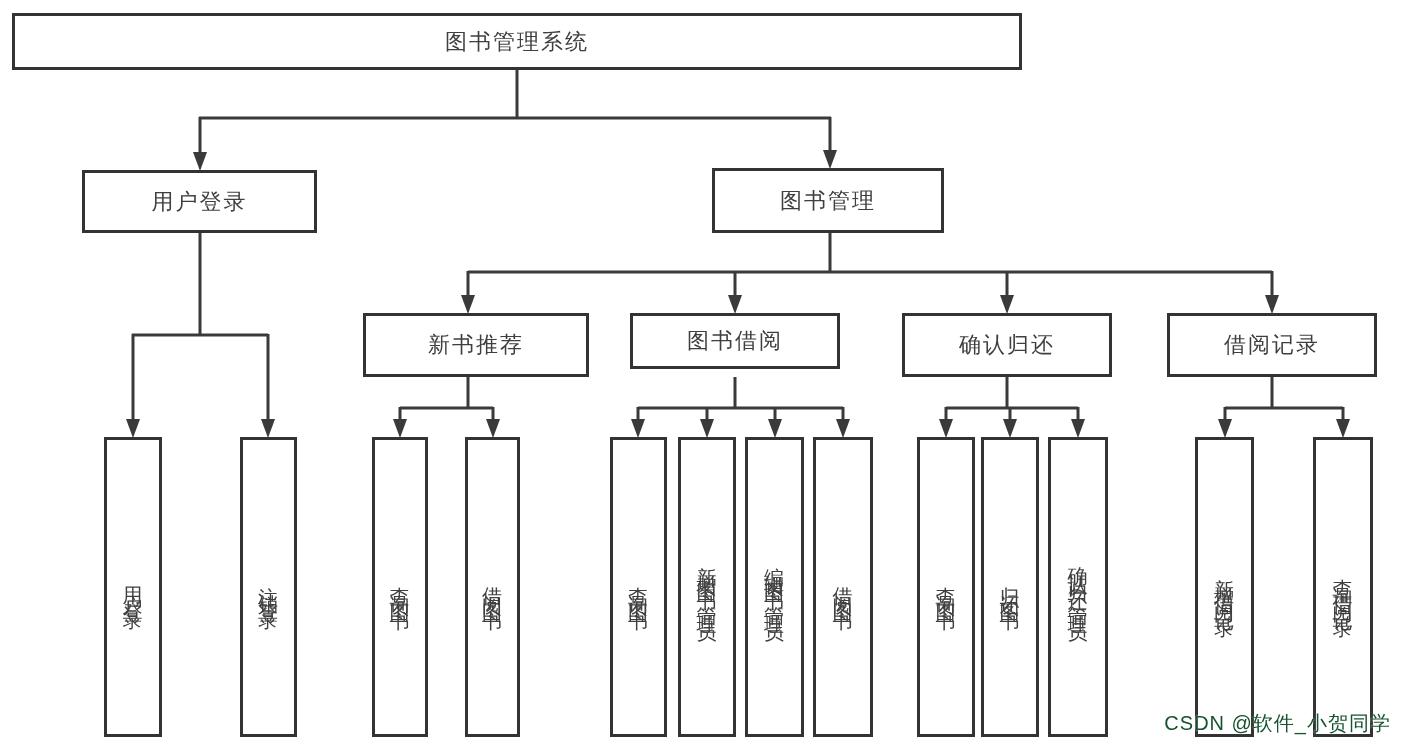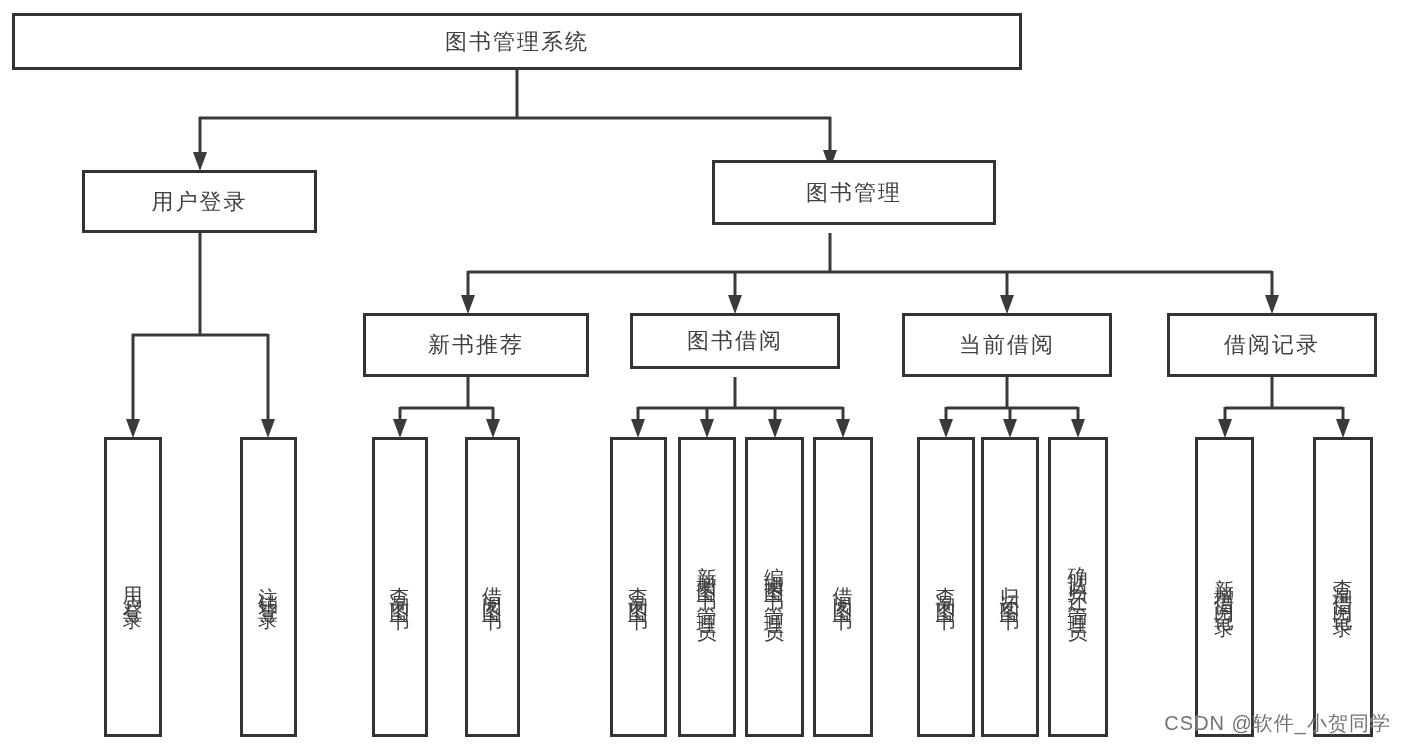--- a/index.html
+++ b/index.html
@@ -49,21 +49,21 @@
     letter-spacing: 8px;
     line-height: 1.1;
     color: #3f3f3f;
   }
   .watermark {
     position: absolute;
     right: 14px;
     top: 710px;
     z-index: 5;
     font-size: 20px;
-    color: #737373;
+    color: #14532d;
     text-shadow: 0 0 2px #ffffff;
     letter-spacing: 1px;
     white-space: nowrap;
   }
 </style>
 </head>
 <body>
 
 <div class="canvas">
 
@@ -117,32 +117,32 @@
     </g>
   </svg>
 
   <div class="node" style="left:12px;top:13px;width:1010px;height:57px">
     <span class="h-label">图书管理系统</span>
   </div>
 
   <div class="node" style="left:82px;top:170px;width:235px;height:63px">
     <span class="h-label">用户登录</span>
   </div>
-  <div class="node" style="left:712px;top:160px;width:284px;height:65px">
+  <div class="node" style="left:712px;top:168px;width:232px;height:65px">
     <span class="h-label">图书管理</span>
   </div>
 
   <div class="node" style="left:363px;top:313px;width:226px;height:64px">
     <span class="h-label">新书推荐</span>
   </div>
   <div class="node" style="left:630px;top:313px;width:210px;height:56px">
     <span class="h-label">图书借阅</span>
   </div>
   <div class="node" style="left:902px;top:313px;width:210px;height:64px">
-    <span class="h-label">当前借阅</span>
+    <span class="h-label">确认归还</span>
   </div>
   <div class="node" style="left:1167px;top:313px;width:210px;height:64px">
     <span class="h-label">借阅记录</span>
   </div>
 
   <div class="node leaf" style="left:104px;top:437px;width:58px;height:300px">
     <span class="v-label">用户登录</span>
   </div>
   <div class="node leaf" style="left:240px;top:437px;width:57px;height:300px">
     <span class="v-label">注销登录</span>

